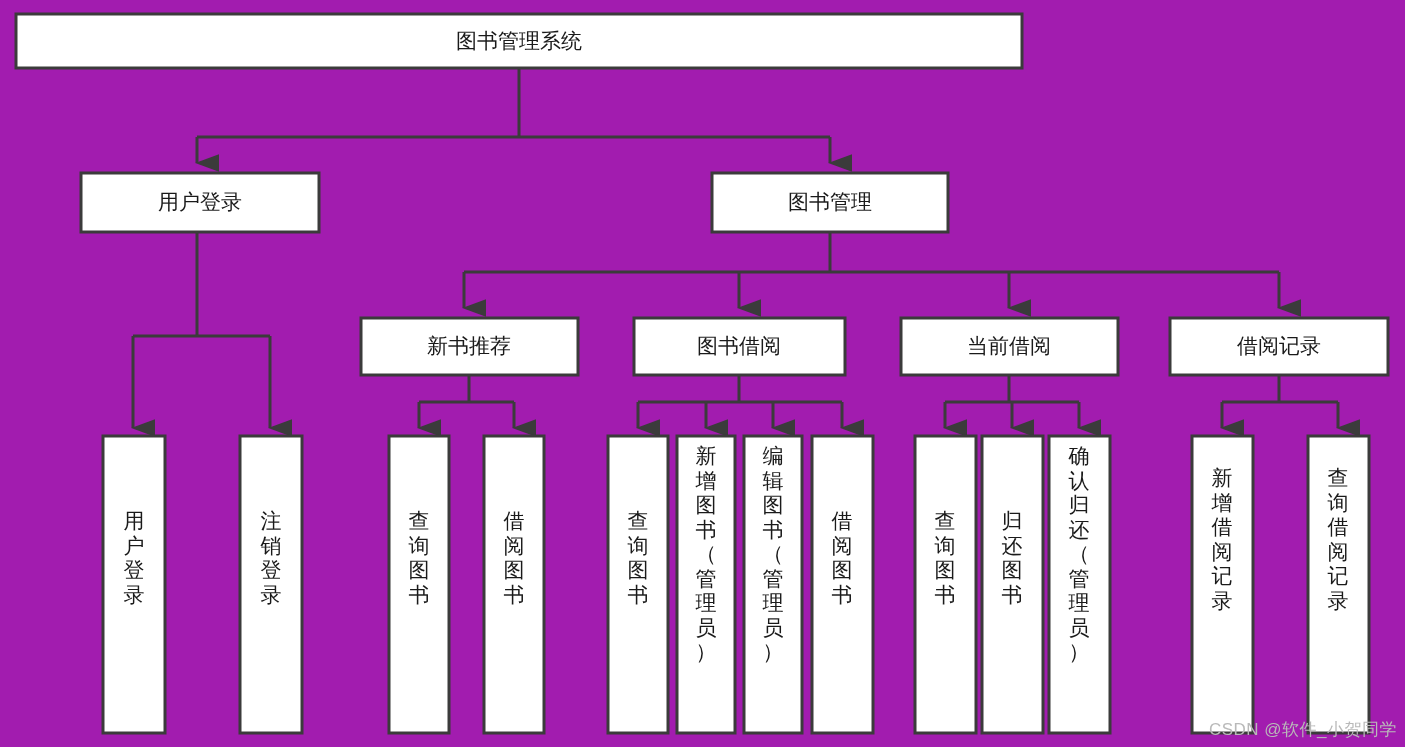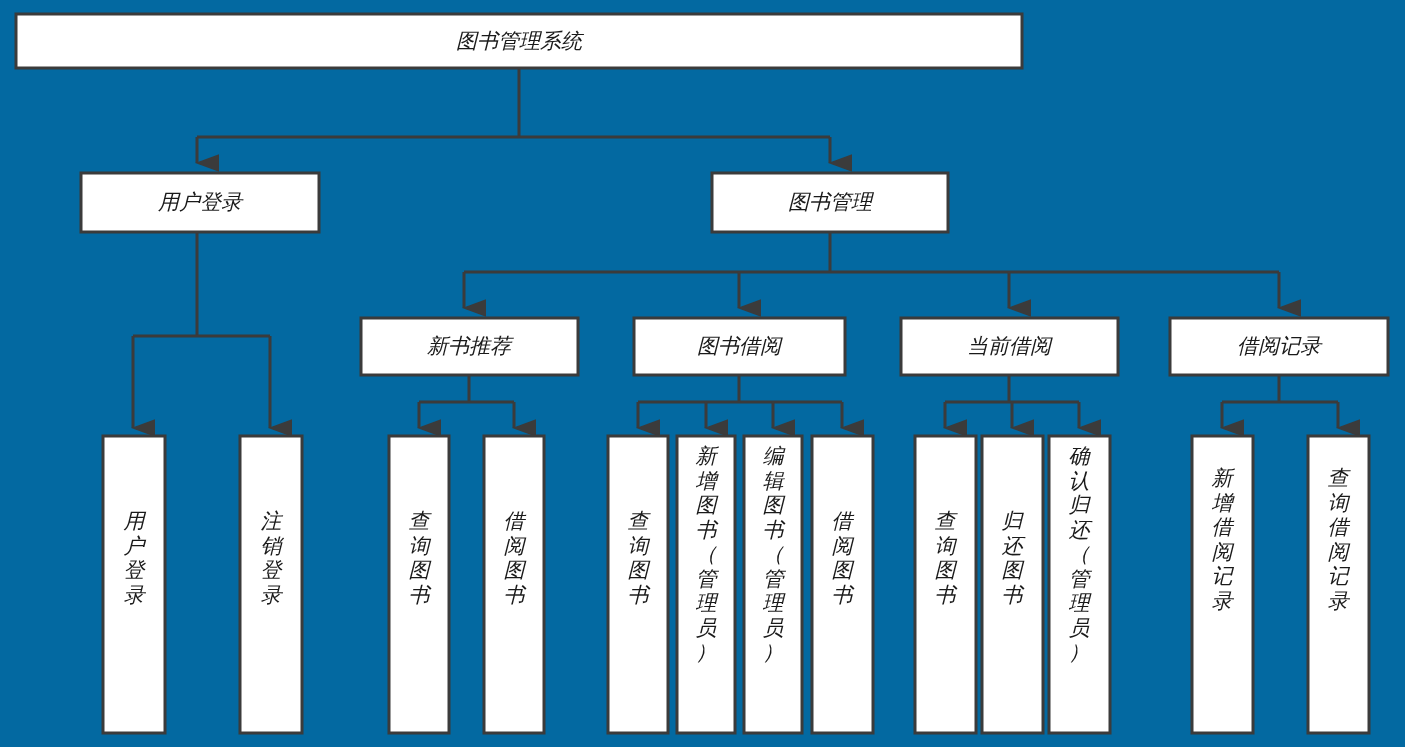--- a/index.html
+++ b/index.html
@@ -10,22 +10,21 @@
   body {
     width: 1405px;
     height: 747px;
     font-family: "Liberation Sans", "DejaVu Sans", sans-serif;
     overflow: hidden;
   }
   #diagram-root {
     position: relative;
     width: 1405px;
     height: 747px;
-    background: #0369a1;
-    font-style: italic;
+    background: #a21caf;
   }
   svg#flowchart {
     position: absolute;
     top: 0;
     left: 0;
     width: 1405px;
     height: 747px;
   }
   .node-box {
     fill: #ffffff;
@@ -225,14 +224,15 @@
       <rect class="node-box" x="1192" y="436" width="61" height="297"></rect>
       <text class="node-label-v" x="1222" y="485"><tspan x="1222" dy="0">新</tspan><tspan x="1222" dy="24.5">增</tspan><tspan x="1222" dy="24.5">借</tspan><tspan x="1222" dy="24.5">阅</tspan><tspan x="1222" dy="24.5">记</tspan><tspan x="1222" dy="24.5">录</tspan></text>
     </g>
 
     <g>
       <rect class="node-box" x="1308" y="436" width="61" height="297"></rect>
       <text class="node-label-v" x="1338" y="485"><tspan x="1338" dy="0">查</tspan><tspan x="1338" dy="24.5">询</tspan><tspan x="1338" dy="24.5">借</tspan><tspan x="1338" dy="24.5">阅</tspan><tspan x="1338" dy="24.5">记</tspan><tspan x="1338" dy="24.5">录</tspan></text>
     </g>
   </svg>
 
+  <div class="watermark-text">CSDN @软件_小贺同学</div>
 
 </div>
 
 </body></html>

